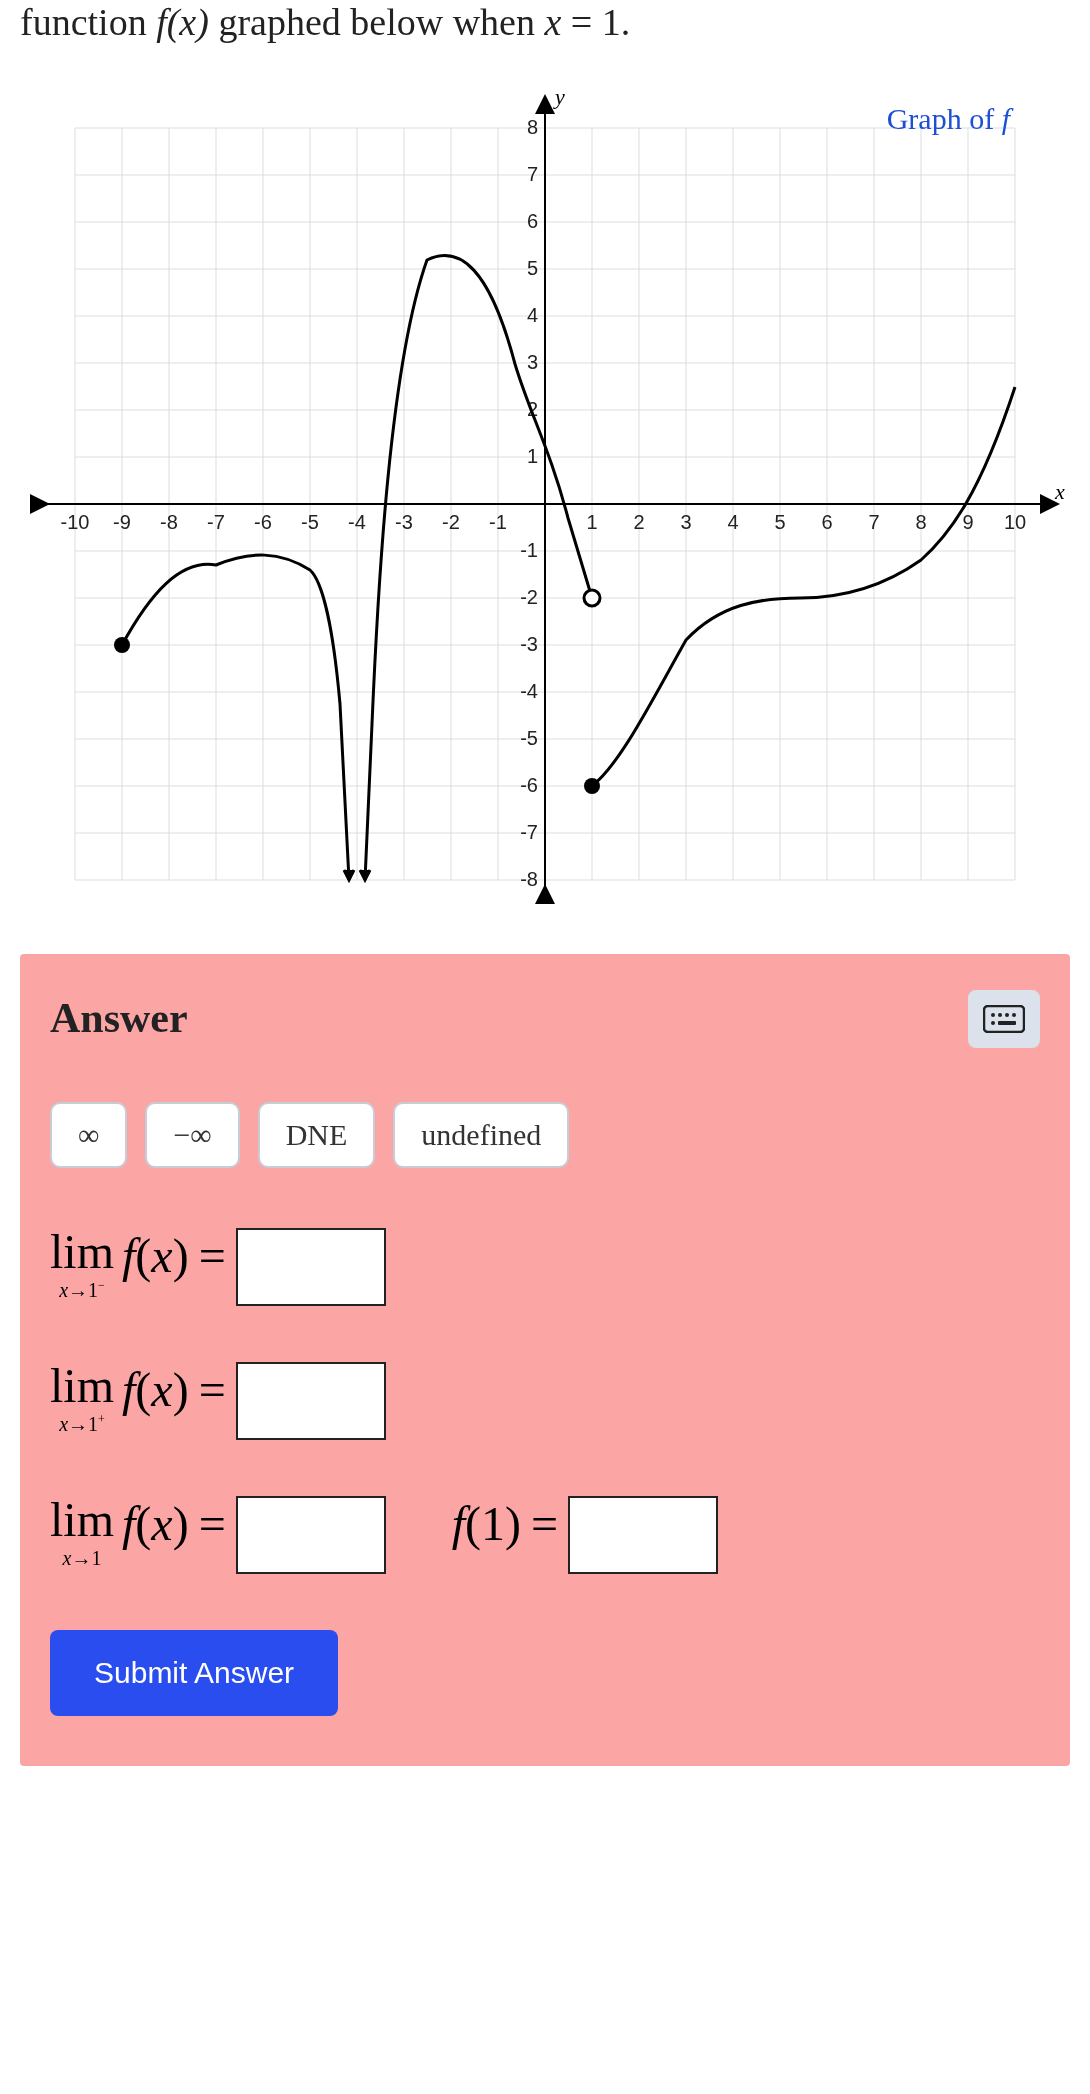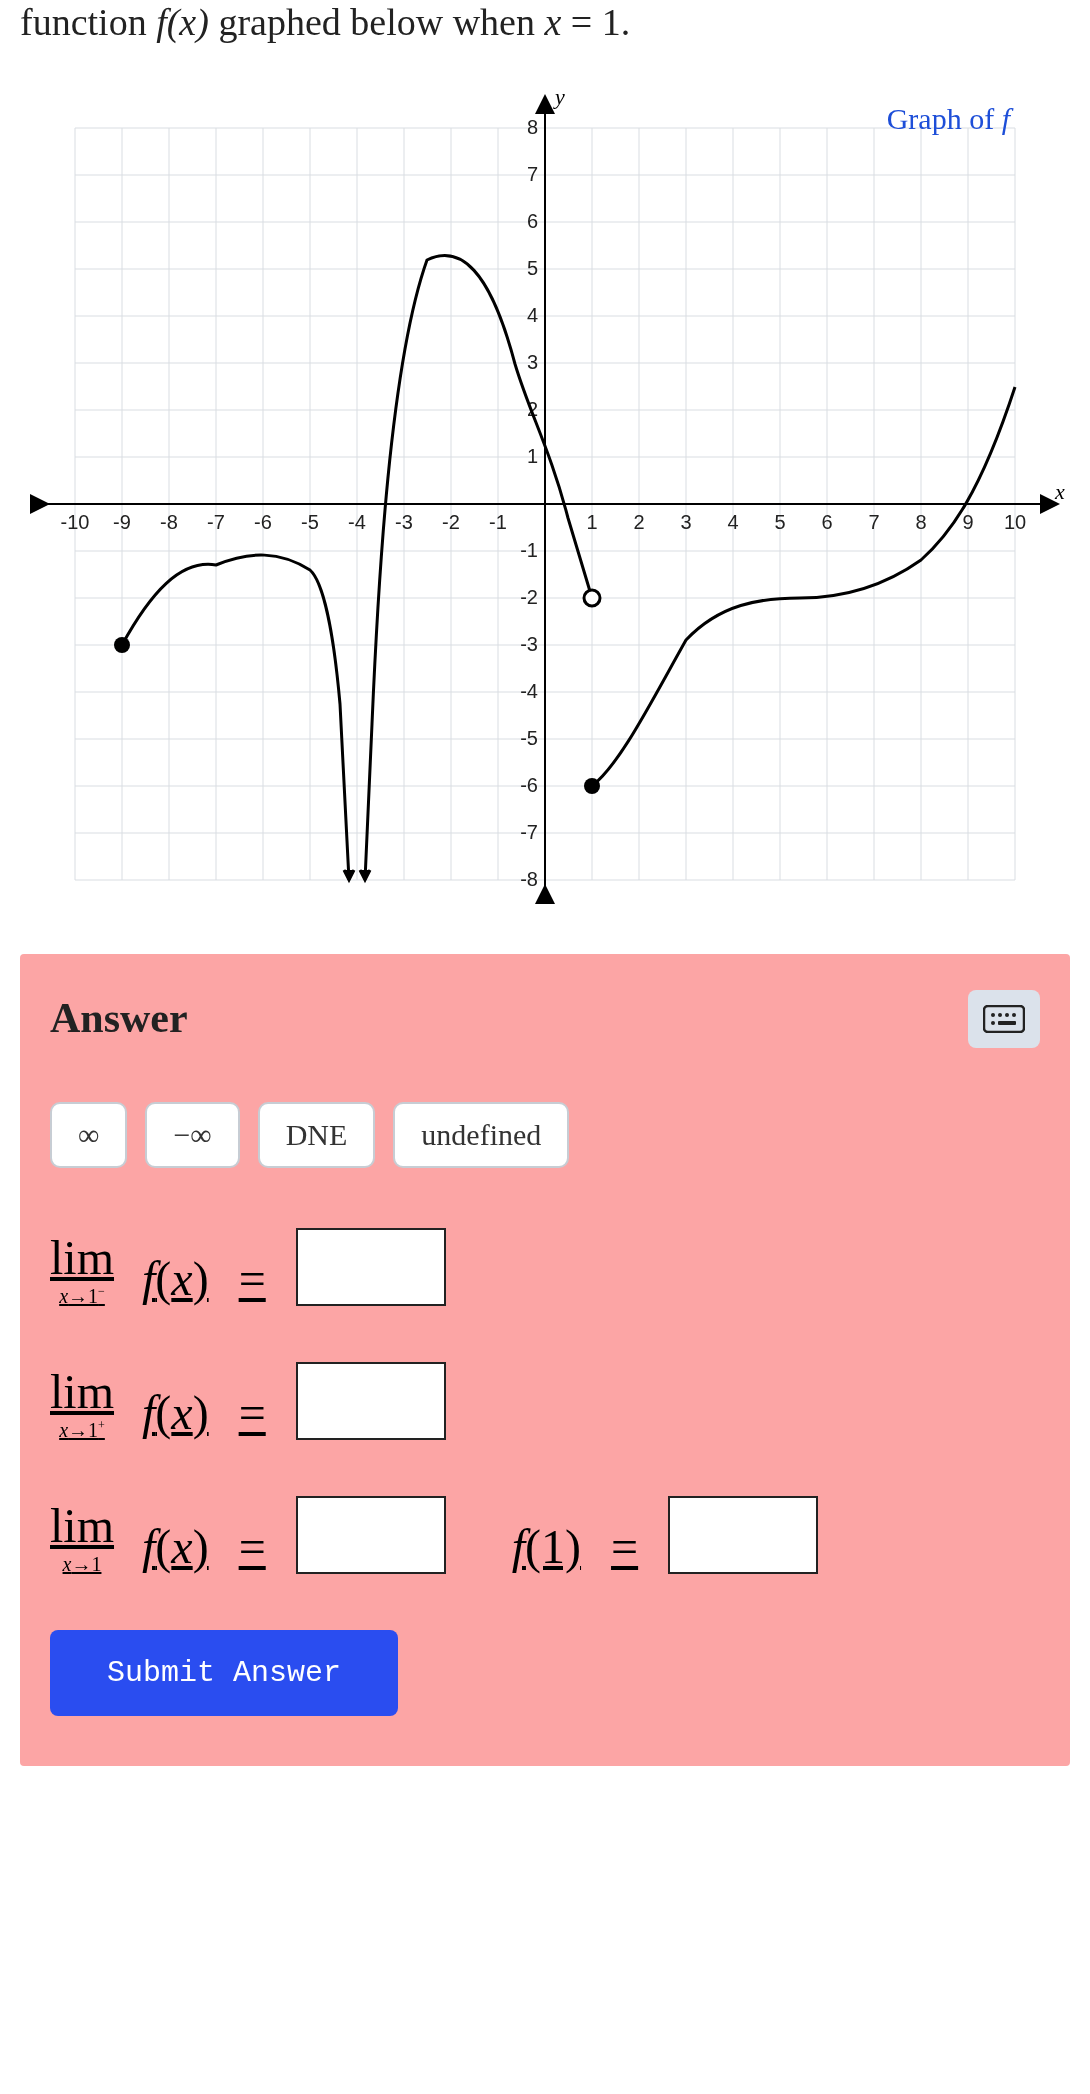--- a/index.html
+++ b/index.html
@@ -67,24 +67,23 @@
     border-radius: 10px;
     padding: 14px 26px;
     font-size: 30px;
     color: #333;
     background: #fff;
     cursor: pointer;
     font-family: 'Times New Roman', serif;
   }
   .eq-row {
     display: flex;
-    align-items: flex-end;
+    align-items: flex-start;
     margin-bottom: 56px;
-    gap: 22px;
-    text-decoration: underline;
+    gap: 2px;
   }
   .limit-block {
     display: inline-flex;
     flex-direction: column;
     align-items: center;
     line-height: 1;
   }
   .limit-top { font-size: 48px; font-family: 'Times New Roman', serif; }
   .limit-bot { font-size: 20px; font-family: 'Times New Roman', serif; margin-top: 4px; }
   .fx {
@@ -107,24 +106,24 @@
     display: flex;
     align-items: center;
     gap: 60px;
     margin-bottom: 56px;
   }
   .row3 .eq-row { margin-bottom: 0; }
   .submit-btn {
     background: #2a4df0;
     color: #fff;
     font-size: 30px;
-    font-family: Liberation Mono, monospace;
+    font-family: Liberation Sans, sans-serif;
     border: none;
     border-radius: 8px;
-    padding: 26px 57px;
+    padding: 26px 44px;
     cursor: pointer;
   }
   .sup { font-size: 0.6em; vertical-align: super; line-height:0; }
 </style>
 </head>
 <body>
 
 <div class="question-text">
   <span>function </span><span class="math-it">f(x)</span><span> graphed below when </span><span class="math-it">x</span><span> = 1.</span>
 </div>

